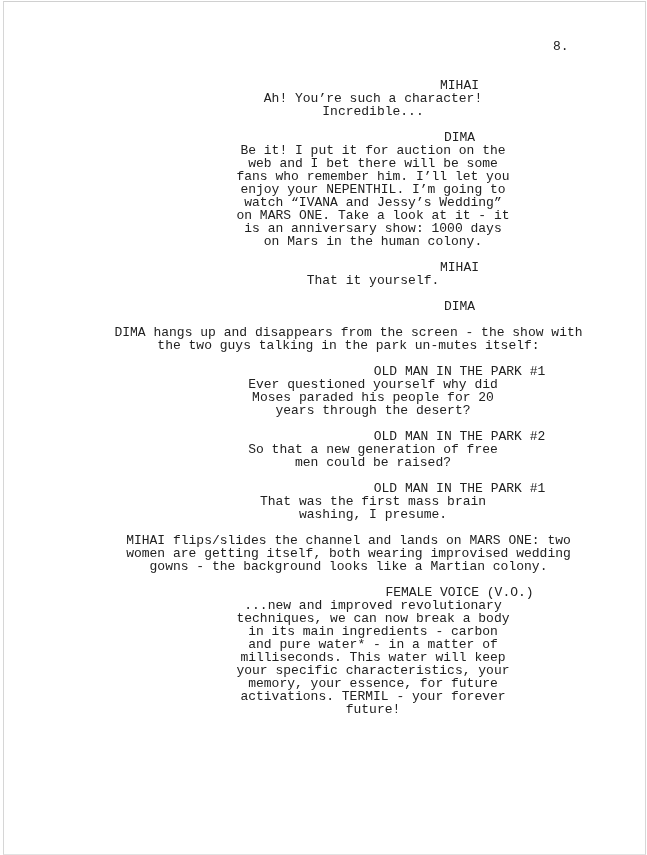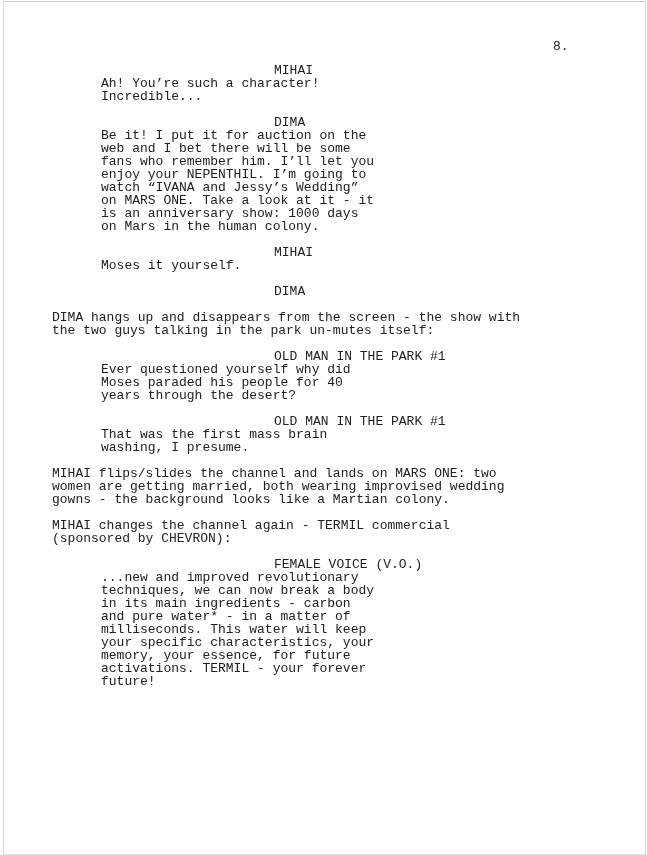--- a/index.html
+++ b/index.html
@@ -30,23 +30,24 @@
     line-height: 13px;
   }
   .page-number {
     position: absolute;
     top: 38px;
     left: 549px;
     white-space: pre;
   }
   .script-content {
     position: absolute;
-    top: 62px;
+    top: 77px;
     left: 0;
     right: 0;
+    text-align: center;
   }
   .block {
     margin: 0 0 13px 0;
   }
   .block:last-child {
     margin-bottom: 0;
     font-family: Liberation Mono, monospace;
   }
   .cue {
     margin-left: 270px;
@@ -78,48 +79,49 @@
 web and I bet there will be some
 fans who remember him. I’ll let you
 enjoy your NEPENTHIL. I’m going to
 watch “IVANA and Jessy’s Wedding”
 on MARS ONE. Take a look at it - it
 is an anniversary show: 1000 days
 on Mars in the human colony.</div>
       </div>
       <div class="block dialogue">
         <div class="cue">MIHAI</div>
-        <div class="lines">Moses it yourself.</div>
+        <div class="lines">That it yourself.</div>
       </div>
       <div class="block dialogue">
         <div class="cue">DIMA</div>
       </div>
       <div class="block action">
         <div class="lines">DIMA hangs up and disappears from the screen - the show with
 the two guys talking in the park un-mutes itself:</div>
       </div>
       <div class="block dialogue">
         <div class="cue">OLD MAN IN THE PARK #1</div>
         <div class="lines">Ever questioned yourself why did
-Moses paraded his people for 40
+Moses paraded his people for 20
 years through the desert?</div>
+      </div>
+      <div class="block dialogue">
+        <div class="cue">OLD MAN IN THE PARK #2</div>
+        <div class="lines">So that a new generation of free
+men could be raised?</div>
       </div>
       <div class="block dialogue">
         <div class="cue">OLD MAN IN THE PARK #1</div>
         <div class="lines">That was the first mass brain
 washing, I presume.</div>
       </div>
       <div class="block action">
         <div class="lines">MIHAI flips/slides the channel and lands on MARS ONE: two
-women are getting married, both wearing improvised wedding
+women are getting itself, both wearing improvised wedding
 gowns - the background looks like a Martian colony.</div>
-      </div>
-      <div class="block action">
-        <div class="lines">MIHAI changes the channel again - TERMIL commercial
-(sponsored by CHEVRON):</div>
       </div>
       <div class="block dialogue">
         <div class="cue">FEMALE VOICE (V.O.)</div>
         <div class="lines">...new and improved revolutionary
 techniques, we can now break a body
 in its main ingredients - carbon
 and pure water* - in a matter of
 milliseconds. This water will keep
 your specific characteristics, your
 memory, your essence, for future

